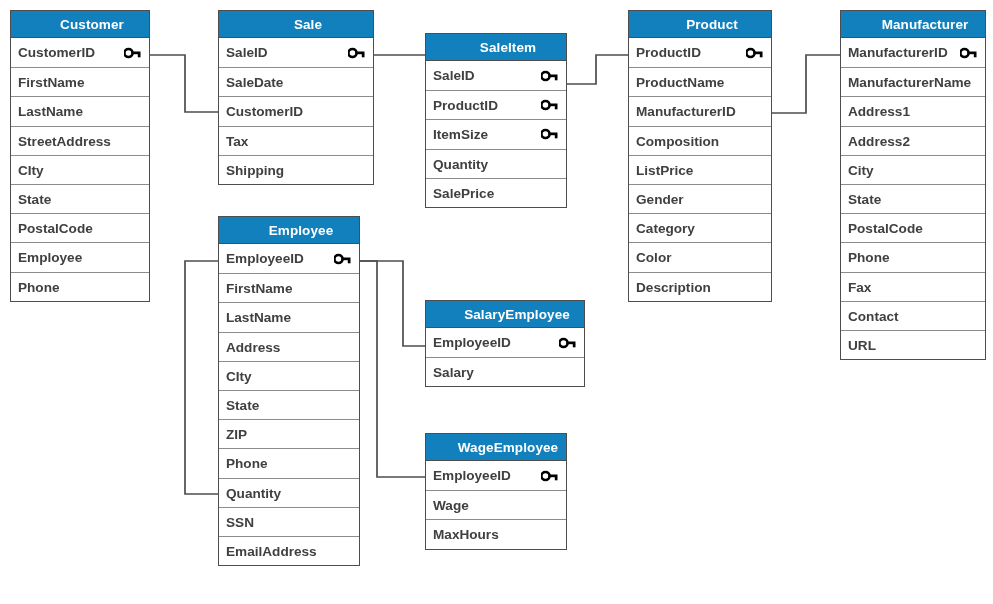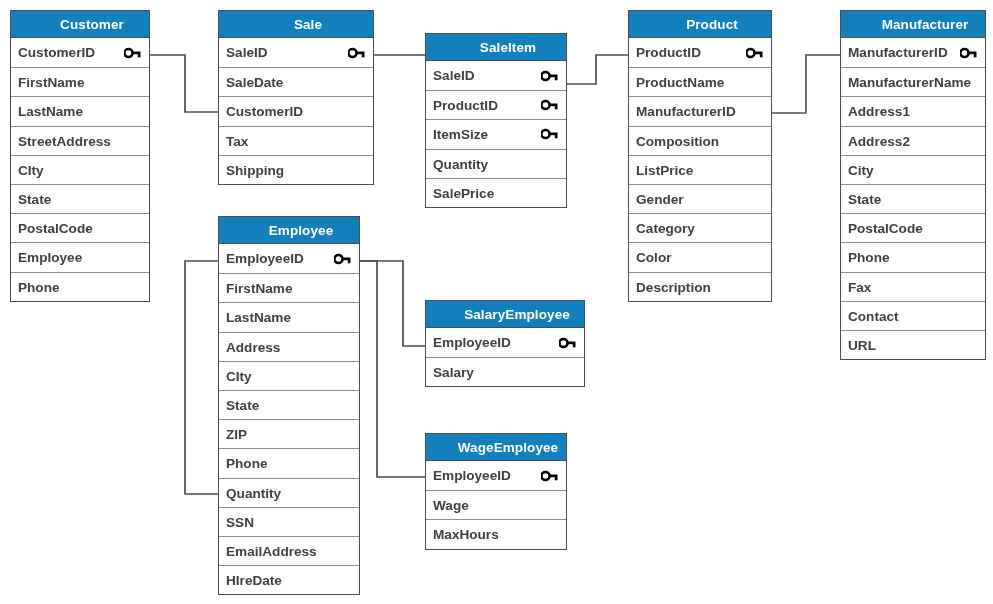--- a/index.html
+++ b/index.html
@@ -214,21 +214,20 @@
         <div class="attr"><span class="attr-label">FirstName</span></div>
         <div class="attr"><span class="attr-label">LastName</span></div>
         <div class="attr"><span class="attr-label">Address</span></div>
         <div class="attr"><span class="attr-label">CIty</span></div>
         <div class="attr"><span class="attr-label">State</span></div>
         <div class="attr"><span class="attr-label">ZIP</span></div>
         <div class="attr"><span class="attr-label">Phone</span></div>
         <div class="attr"><span class="attr-label">Quantity</span></div>
         <div class="attr"><span class="attr-label">SSN</span></div>
         <div class="attr"><span class="attr-label">EmailAddress</span></div>
-        <div class="attr"><span class="attr-label">HIreDate</span></div>
       </div>
     </div>
     <div class="entity" style="left: 425px; top: 300px; width: 160px;">
       <div class="entity-header">SalaryEmployee</div>
       <div class="attr-list">
         <div class="attr"><span class="attr-label">EmployeeID</span><svg class="key-icon" viewBox="0 0 34 22">
             <g fill="#000000">
               <circle cx="9" cy="11" r="8.2" fill="none" stroke="#000000" stroke-width="5.2"></circle>
               <rect x="15" y="8" width="18" height="5.4"></rect>
               <rect x="27.6" y="13" width="5.4" height="6.6"></rect>

